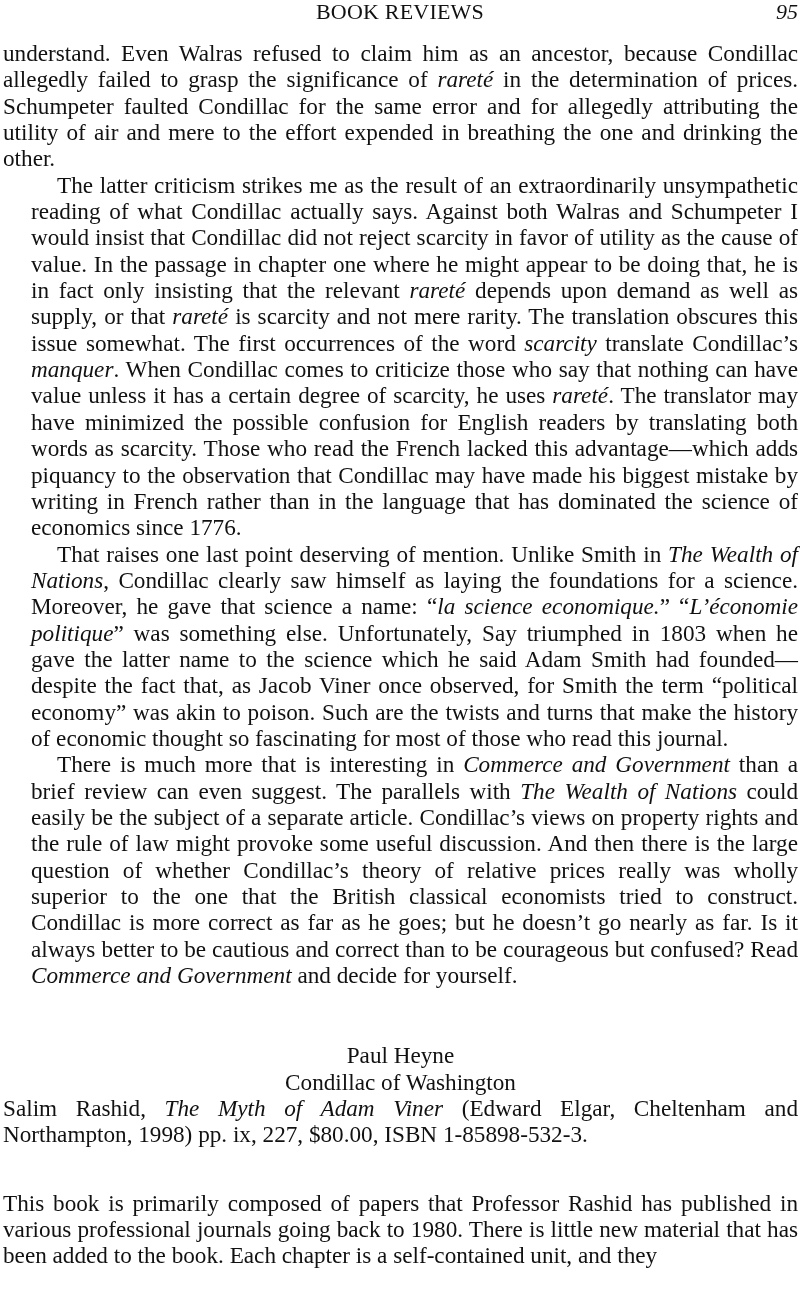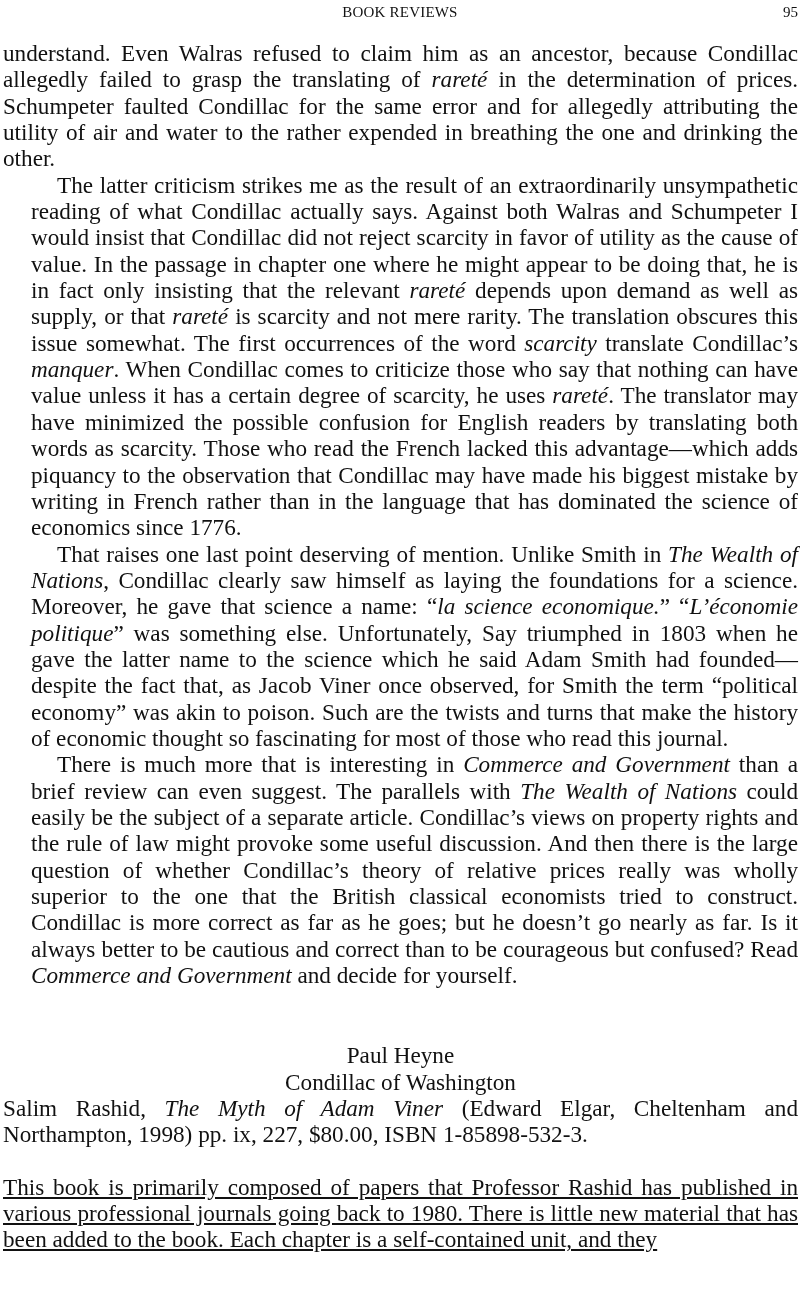--- a/index.html
+++ b/index.html
@@ -14,35 +14,36 @@
       position: relative;
       font-family: "Liberation Serif", "DejaVu Serif", serif;
       color: #111111;
     }
     .running-head {
       position: absolute;
       top: 0;
       left: 0;
       width: 800px;
       height: 26px;
-      font-size: 15px;
+      font-size: 22px;
       line-height: 24px;
     }
     .running-head .title {
       position: absolute;
       left: 0;
       width: 800px;
       text-align: center;
       top: 0;
       letter-spacing: 0.2px;
     }
     .running-head .pageno {
       position: absolute;
       right: 2px;
       top: 0;
+      font-style: italic;
     }
     .page {
       position: absolute;
       left: 3px;
       top: 40px;
       width: 795px;
       font-size: 23.2px;
       line-height: 26.35px;
       text-align: justify;
     }
@@ -57,36 +58,35 @@
     em, .it { }
     .signature {
       text-align: right;
       margin-top: 54px;
     }
     .signature div { text-align: center; }
     .citation {
       margin-top: 68px;
     }
     .review2 {
-      margin-top: 26px;
-      text-decoration: underline;
+      margin-top: 42px;
     }
   </style>
 </head>
 <body>
 
 <div class="running-head">
   <span class="title">BOOK REVIEWS</span>
   <span class="pageno">95</span>
 </div>
 
 <div class="page">
   <section>
     <div id="review1-paras">
-        <p><span>understand. Even Walras refused to claim him as an ancestor, because Condillac allegedly failed to grasp the translating of </span><em>rareté</em><span> in the determination of prices. Schumpeter faulted Condillac for the same error and for allegedly attributing the utility of air and water to the rather expended in breathing the one and drinking the other.</span></p>
+        <p><span>understand. Even Walras refused to claim him as an ancestor, because Condillac allegedly failed to grasp the significance of </span><em>rareté</em><span> in the determination of prices. Schumpeter faulted Condillac for the same error and for allegedly attributing the utility of air and mere to the effort expended in breathing the one and drinking the other.</span></p>
         <p class="indent"><span>The latter criticism strikes me as the result of an extraordinarily unsympathetic reading of what Condillac actually says. Against both Walras and Schumpeter I would insist that Condillac did not reject scarcity in favor of utility as the cause of value. In the passage in chapter one where he might appear to be doing that, he is in fact only insisting that the relevant </span><em>rareté</em><span> depends upon demand as well as supply, or that </span><em>rareté</em><span> is scarcity and not mere rarity. The translation obscures this issue somewhat. The first occurrences of the word </span><em>scarcity</em><span> translate Condillac’s </span><em>manquer</em><span>. When Condillac comes to criticize those who say that nothing can have value unless it has a certain degree of scarcity, he uses </span><em>rareté</em><span>. The translator may have minimized the possible confusion for English readers by translating both words as scarcity. Those who read the French lacked this advantage—which adds piquancy to the observation that Condillac may have made his biggest mistake by writing in French rather than in the language that has dominated the science of economics since 1776.</span></p>
         <p class="indent"><span>That raises one last point deserving of mention. Unlike Smith in </span><em>The Wealth of Nations</em><span>, Condillac clearly saw himself as laying the foundations for a science. Moreover, he gave that science a name: “</span><em>la science economique.</em><span>” “</span><em>L’économie politique</em><span>” was something else. Unfortunately, Say triumphed in 1803 when he gave the latter name to the science which he said Adam Smith had founded—despite the fact that, as Jacob Viner once observed, for Smith the term “political economy” was akin to poison. Such are the twists and turns that make the history of economic thought so fascinating for most of those who read this journal.</span></p>
         <p class="indent"><span>There is much more that is interesting in </span><em>Commerce and Government</em><span> than a brief review can even suggest. The parallels with </span><em>The Wealth of Nations</em><span> could easily be the subject of a separate article. Condillac’s views on property rights and the rule of law might provoke some useful discussion. And then there is the large question of whether Condillac’s theory of relative prices really was wholly superior to the one that the British classical economists tried to construct. Condillac is more correct as far as he goes; but he doesn’t go nearly as far. Is it always better to be cautious and correct than to be courageous but confused? Read </span><em>Commerce and Government</em><span> and decide for yourself.</span></p>
       </div>
     <div class="signature">
       <div>Paul Heyne</div>
       <div class="it">Condillac of Washington</div>
     </div>
   </section>
 

